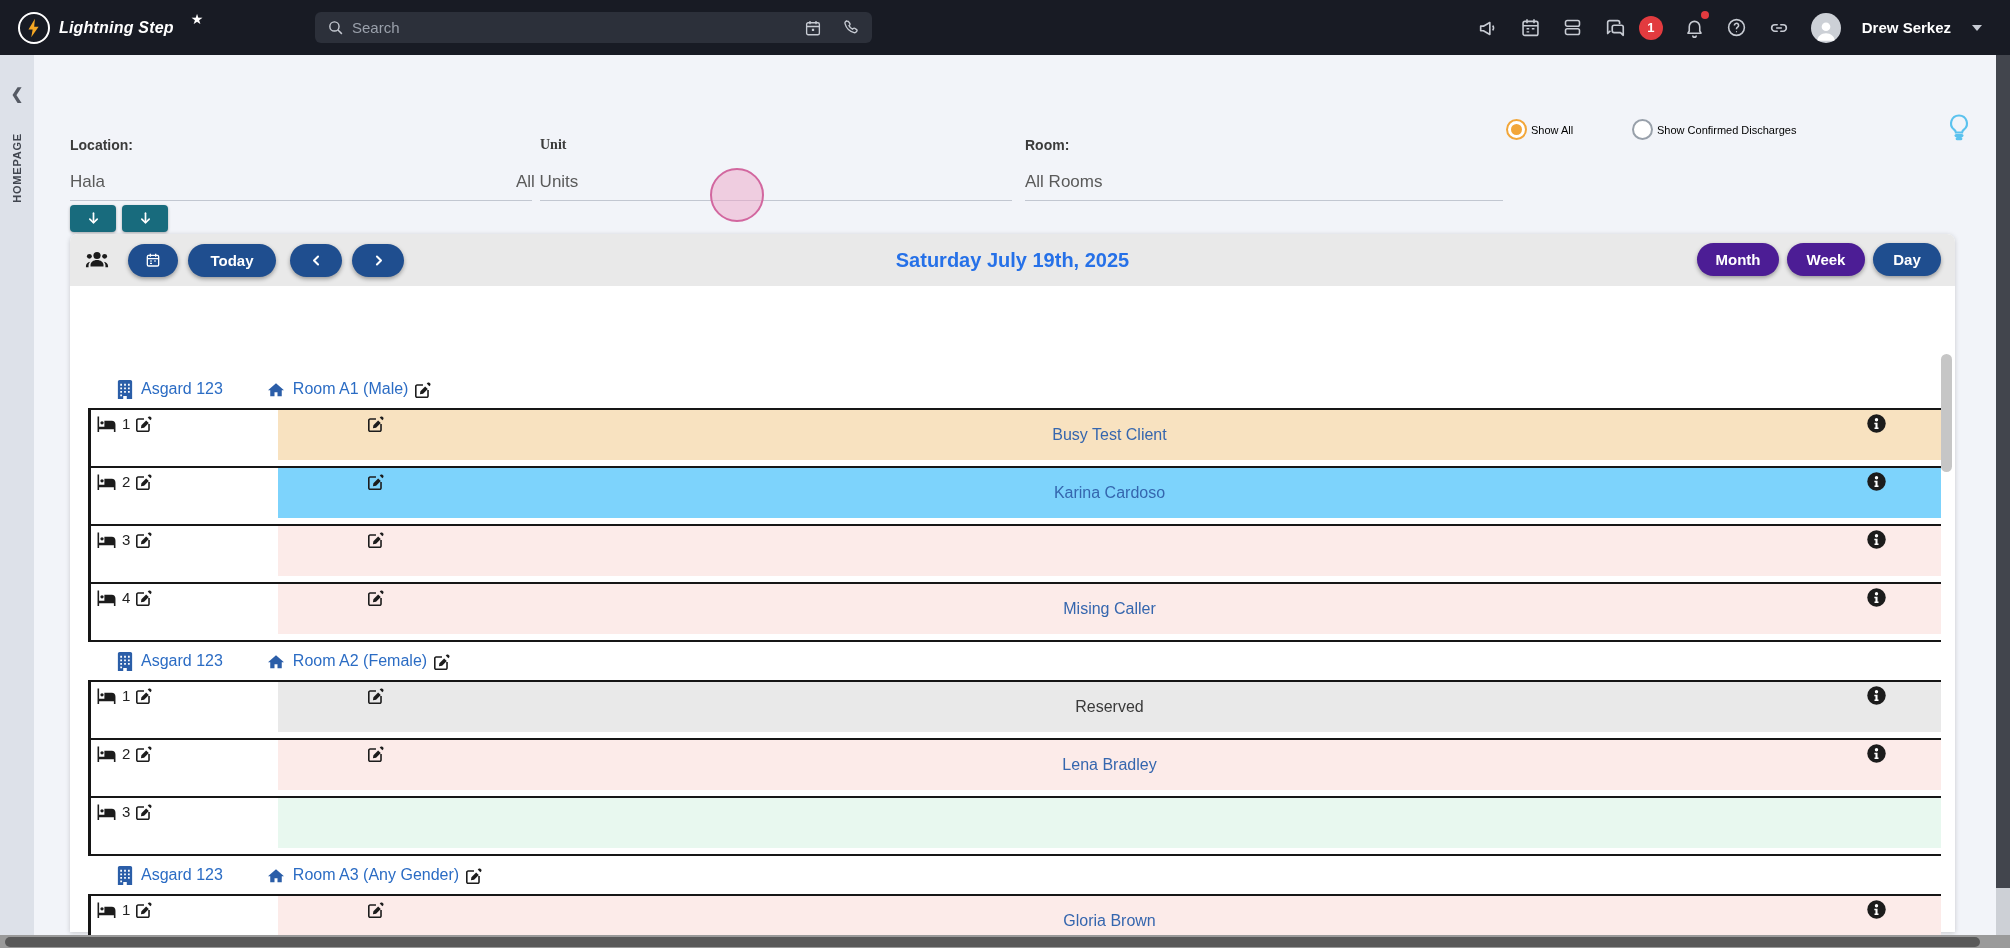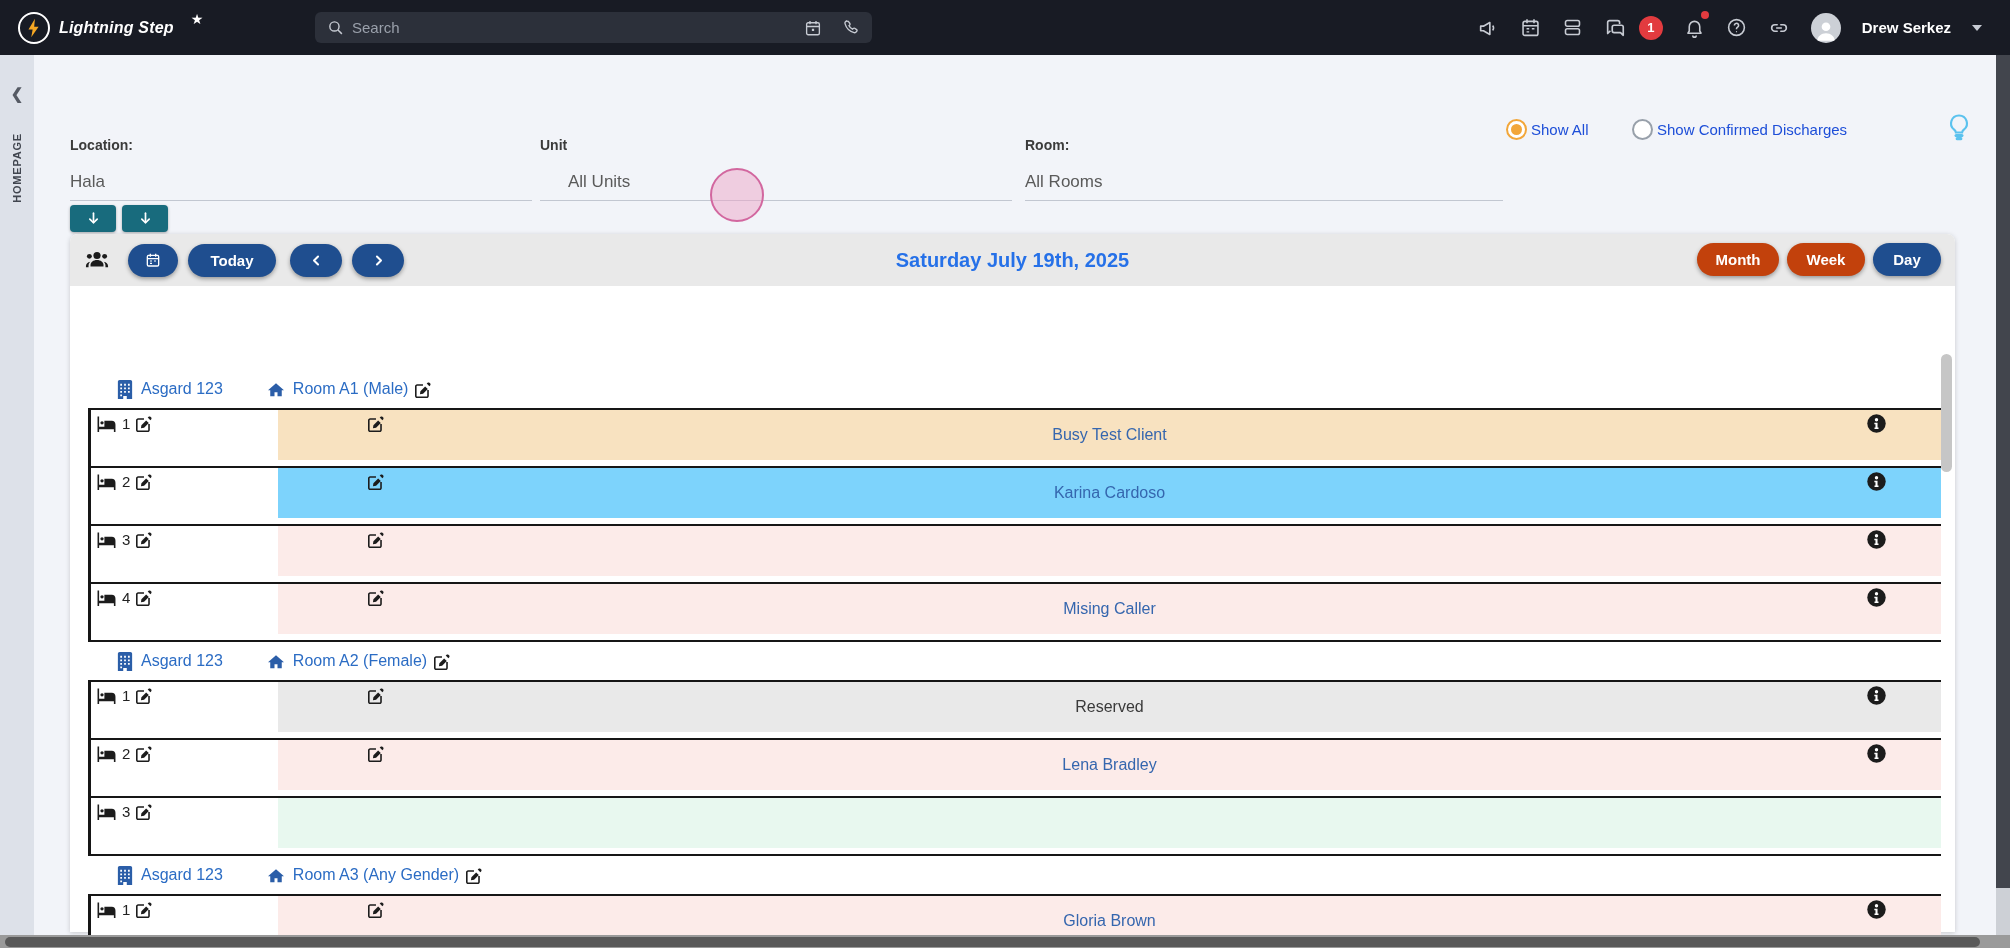--- a/index.html
+++ b/index.html
@@ -33,34 +33,34 @@
   .sb-label span { writing-mode:vertical-rl; transform:rotate(180deg); font-size:11px; font-weight:bold; letter-spacing:.8px; color:#40454f; }
 
   
   .f-label { position:absolute; font-size:14px; font-weight:bold; color:#3b3b3b; }
   .f-value { position:absolute; font-size:17px; color:#5a5a5a; }
   .f-line  { position:absolute; height:1px; background:#c2c7d1; }
   .radio-row { position:absolute; top:119px; display:flex; align-items:center; }
   .radio { width:21px; height:21px; border-radius:50%; background:#fff; border:2px solid #98a0aa; position:relative; }
   .radio.sel { border:2px solid #f2a63a; }
   .radio.sel::after { content:""; position:absolute; inset:3px; border-radius:50%; background:#f2a63a; }
-  .radio-lbl { font-size:15px; color:#1d4ed8; margin-left:4px; }
+  .radio-lbl { font-size:11px; color:#000000; margin-left:4px; }
   .cursor-ring { position:absolute; left:710px; top:168px; width:54px; height:54px; border-radius:50%; background:rgba(235,166,199,.5); border:2px solid #d2679f; z-index:15; pointer-events:none; }
 
   
   .teal-btn { position:absolute; top:205px; width:46px; height:27px; background:#186b7d; border:none; border-radius:4px; display:flex; align-items:center; justify-content:center; box-shadow:0 1px 3px rgba(0,0,0,.3); cursor:pointer; }
 
   
   .card { position:absolute; left:70px; top:234px; width:1885px; height:698px; background:#fff; border-radius:8px 8px 0 0; box-shadow:0 1px 5px rgba(0,0,0,.18); }
   .toolbar { position:relative; height:52px; background:#e9e9e9; border-radius:8px 8px 0 0; display:flex; align-items:center; padding:0 14px; }
   .tb-left { display:flex; align-items:center; gap:10px; }
   .pill { height:33px; border:none; border-radius:17px; background:#1f4e8f; color:#fff; font-size:15px; font-weight:bold; font-family:"Liberation Sans",sans-serif; display:flex; align-items:center; justify-content:center; box-shadow:0 2px 4px rgba(0,0,0,.35); cursor:pointer; }
   .tb-title { position:absolute; left:0; right:0; text-align:center; font-size:20px; font-weight:bold; color:#2671e8; }
   .tb-right { position:absolute; right:14px; top:9px; display:flex; gap:8px; }
-  .pill.inactive { background:#c2410c; }
+  .pill.inactive { background:#4c1d95; }
   .cal-body { position:relative; height:778px; overflow:hidden;margin-top:40px; }
   .cal-thumb { position:absolute; right:3px; top:28px; width:11px; height:118px; background:#c6c6c6; border-radius:6px; }
 
   
   .rooms { position:absolute; left:18px; top:50px; width:1853px; }
   .room-header { height:26px; display:flex; align-items:center; margin-left:29px; margin-bottom:6px; }
   .room-header .b-icon { color:#2b5ea8; margin-right:8px; }
   .room-header .h-icon { color:#2b5ea8; margin-left:44px; margin-right:8px; }
   .room-link { font-size:16px; color:#2b6cc4; text-decoration:none; cursor:pointer; }
   .room-header .edit-ic { color:#1c1c1c; margin-left:7px; }
@@ -180,22 +180,22 @@
   <span class="sb-chevron">❮</span>
   <span class="sb-label">
       <span>HOMEPAGE</span>
     </span>
 </aside>
 
 <span class="f-label" style="left:70px; top:137px;">Location:</span>
 <span class="f-value" style="left:70px; top:172px;">Hala</span>
 <span class="f-line" style="left:70px; top:200px; width:462px;"></span>
 
-<span class="f-label" style="left:540px; top:137px;">Unit</span>
-<span class="f-value" style="left:568px; top:172px;">All Units</span>
+<span class="f-label" style="left:540px; top:137px;font-family:Liberation Serif, serif;">Unit</span>
+<span class="f-value" style="left:516px; top:172px;">All Units</span>
 <span class="f-line" style="left:540px; top:200px; width:472px;"></span>
 
 <span class="f-label" style="left:1025px; top:137px;">Room:</span>
 <span class="f-value" style="left:1025px; top:172px;">All Rooms</span>
 <span class="f-line" style="left:1025px; top:200px; width:478px;"></span>
 
 <div class="radio-row" style="left:1506px;">
   <span class="radio sel"></span>
   <span class="radio-lbl">Show All</span>
 </div>

